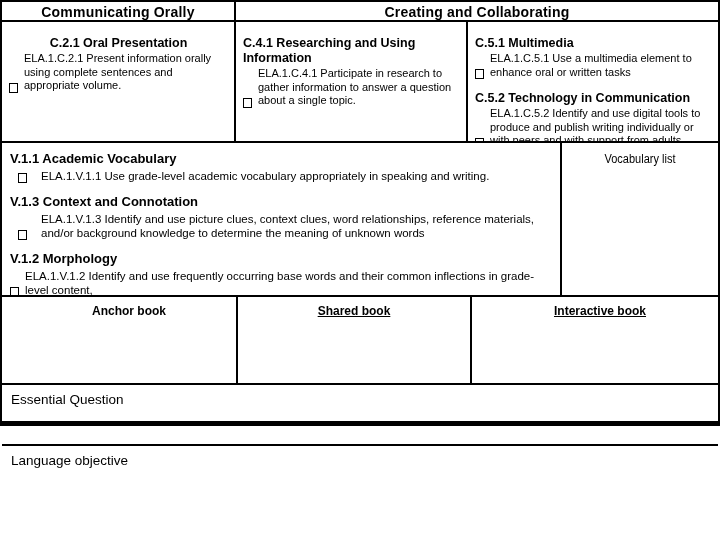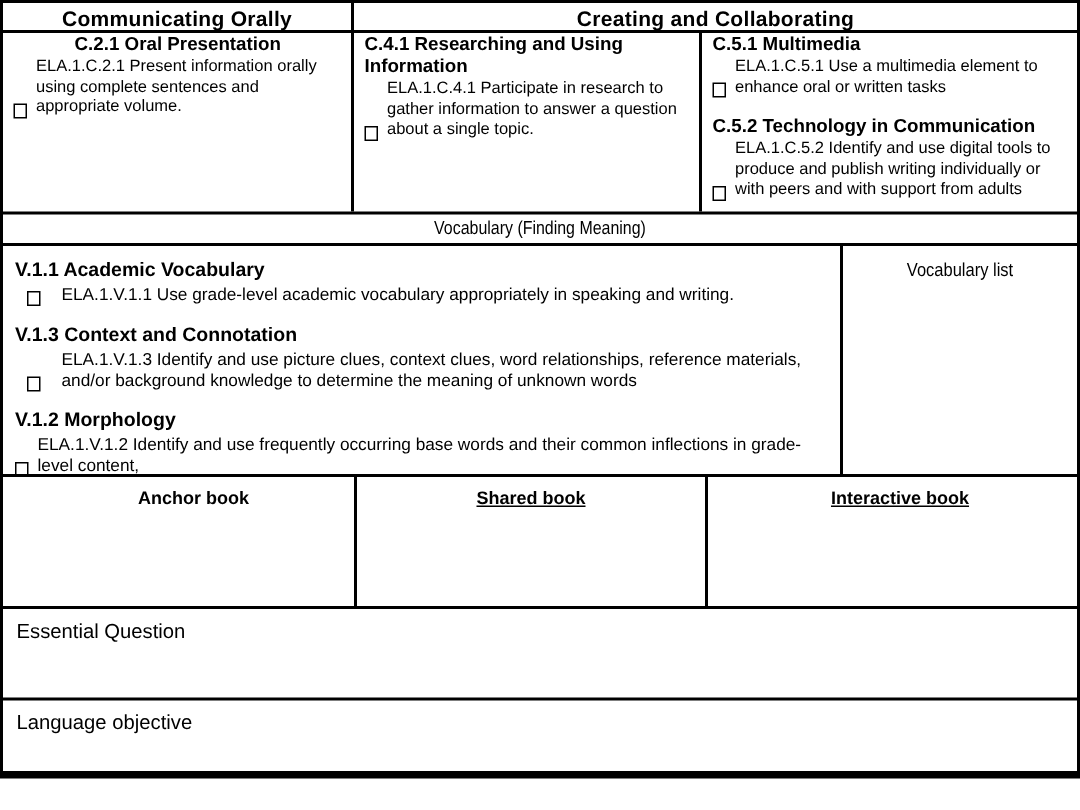--- a/index.html
+++ b/index.html
@@ -1,21 +1,21 @@
 <!DOCTYPE html>
 <html><head>
 <meta charset="utf-8">
 <style>
   html,body{margin:0;padding:0;}
   body{
     width:720px;height:540px;background:#ffffff;overflow:hidden;
     font-family:"Liberation Sans","DejaVu Sans",sans-serif;color:#000;
   }
   .tbl{
-    box-sizing:border-box;width:720px;height:519px;background:#fff;
+    box-sizing:border-box;width:720px;height:426px;background:#fff;
     border:2px solid #000;border-bottom:5px solid #000;
     display:flex;flex-direction:column;
   }
   .row{display:flex;box-sizing:border-box;border-bottom:2px solid #000;flex:0 0 auto;}
   .row.last{border-bottom:none;}
   .cell{box-sizing:border-box;border-right:2px solid #000;overflow:hidden;}
   .cell.last{border-right:none;}
 
   
   .r-head{height:20px;}
@@ -36,21 +36,21 @@
     letter-spacing:0.2px;
   }
   .sec-heading{font-weight:bold;font-size:12.5px;line-height:15px;}
   .sec-heading.centered{text-align:center;}
   .item{display:flex;font-size:11px;line-height:13.5px;margin-top:1px;align-items:flex-end;}
   .checkbox{
     flex:0 0 auto;width:7px;height:8px;border:1.2px solid #000;
     margin-top:2px;margin-right:6px;display:inline-block;background:#fff;
   }
   .gap-wide .checkbox{margin-left:8px;margin-right:14px;}
-  .pad-cell{padding:0 6px 0 7px;}
+  .pad-cell{padding:14px 6px 0 7px;}
 
   .band-text{
     width:100%;text-align:center;font-size:12.5px;line-height:19px;
     transform:scaleX(0.85);transform-origin:center;white-space:nowrap;
   }
   .vocab-cell{padding:8px 10px 12px 8px;}
   .vocab-sec{margin-bottom:11px;}
   .vocab-sec .sec-heading{font-size:13px;line-height:16px;}
   .vocab-sec .item{font-size:11.5px;line-height:14px;margin-top:2px;}
   .side-label{
@@ -96,25 +96,20 @@
       </div>
       <div class="spacer"></div>
       <div class="sec-heading">C.5.2 Technology in Communication</div>
       <div class="item">
         <span class="checkbox"></span>
         <span>ELA.1.C.5.2 Identify and use digital tools to produce and publish writing individually or with peers and with support from adults</span>
       </div>
     </div>
   </div>
 
-  <div class="row r-band">
-    <div class="cell last" style="flex:1;">
-      <div class="band-text">Vocabulary (Finding Meaning)</div>
-    </div>
-  </div>
 
   <div class="row r-vocab">
     <div class="cell w-v1 vocab-cell">
       <div class="vocab-sec">
         <div class="sec-heading">V.1.1 Academic Vocabulary</div>
         <div class="item gap-wide">
           <span class="checkbox"></span>
           <span>ELA.1.V.1.1 Use grade-level academic vocabulary appropriately in speaking and writing.</span>
         </div>
       </div>

